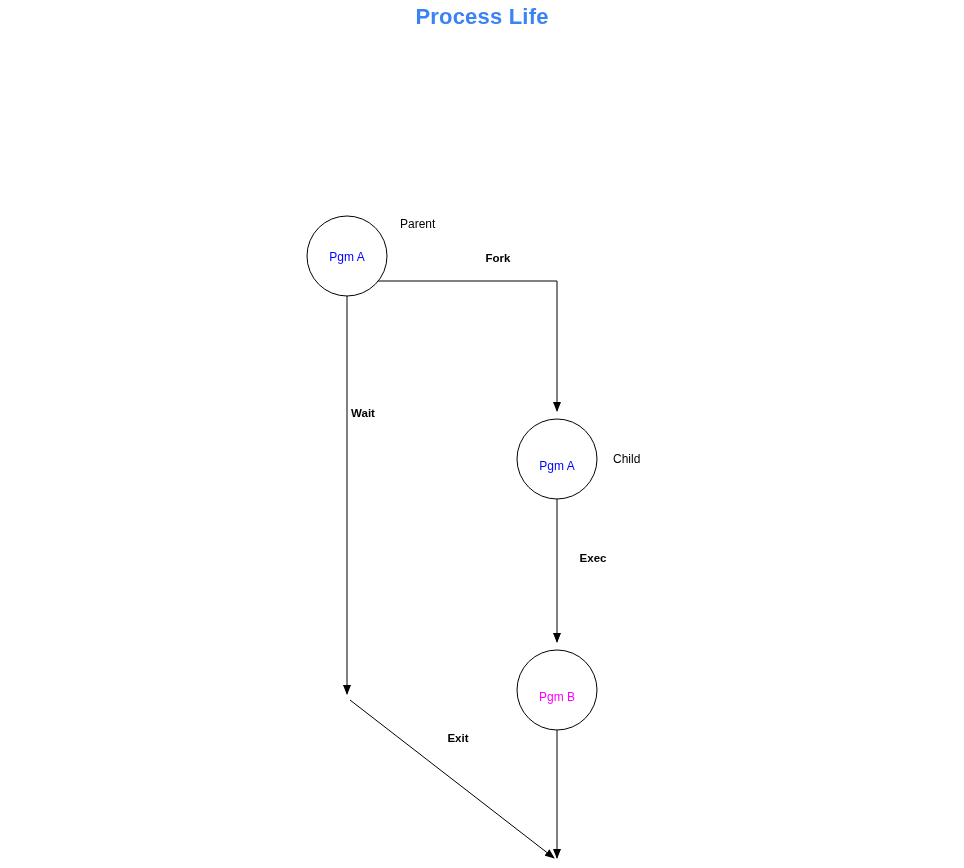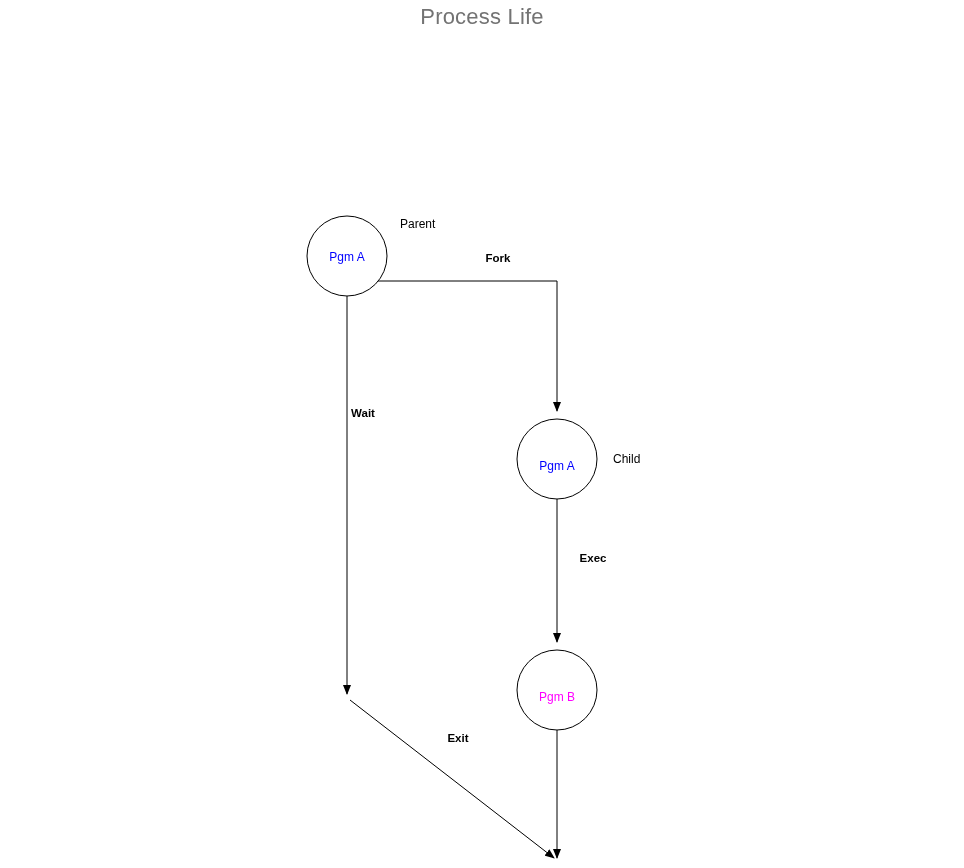--- a/index.html
+++ b/index.html
@@ -17,22 +17,22 @@
     background: #ffffff;
     overflow: hidden;
   }
   #title {
     position: absolute;
     left: 0;
     top: 4px;
     width: 964px;
     text-align: center;
     font-size: 22px;
-    font-weight: normal;
-    color: #737373;
+    font-weight: bold;
+    color: #3b82f6;
     letter-spacing: 0.2px;
   }
   svg#diagram {
     position: absolute;
     left: 0;
     top: 0;
     width: 964px;
     height: 868px;
   }
   .node-label {

